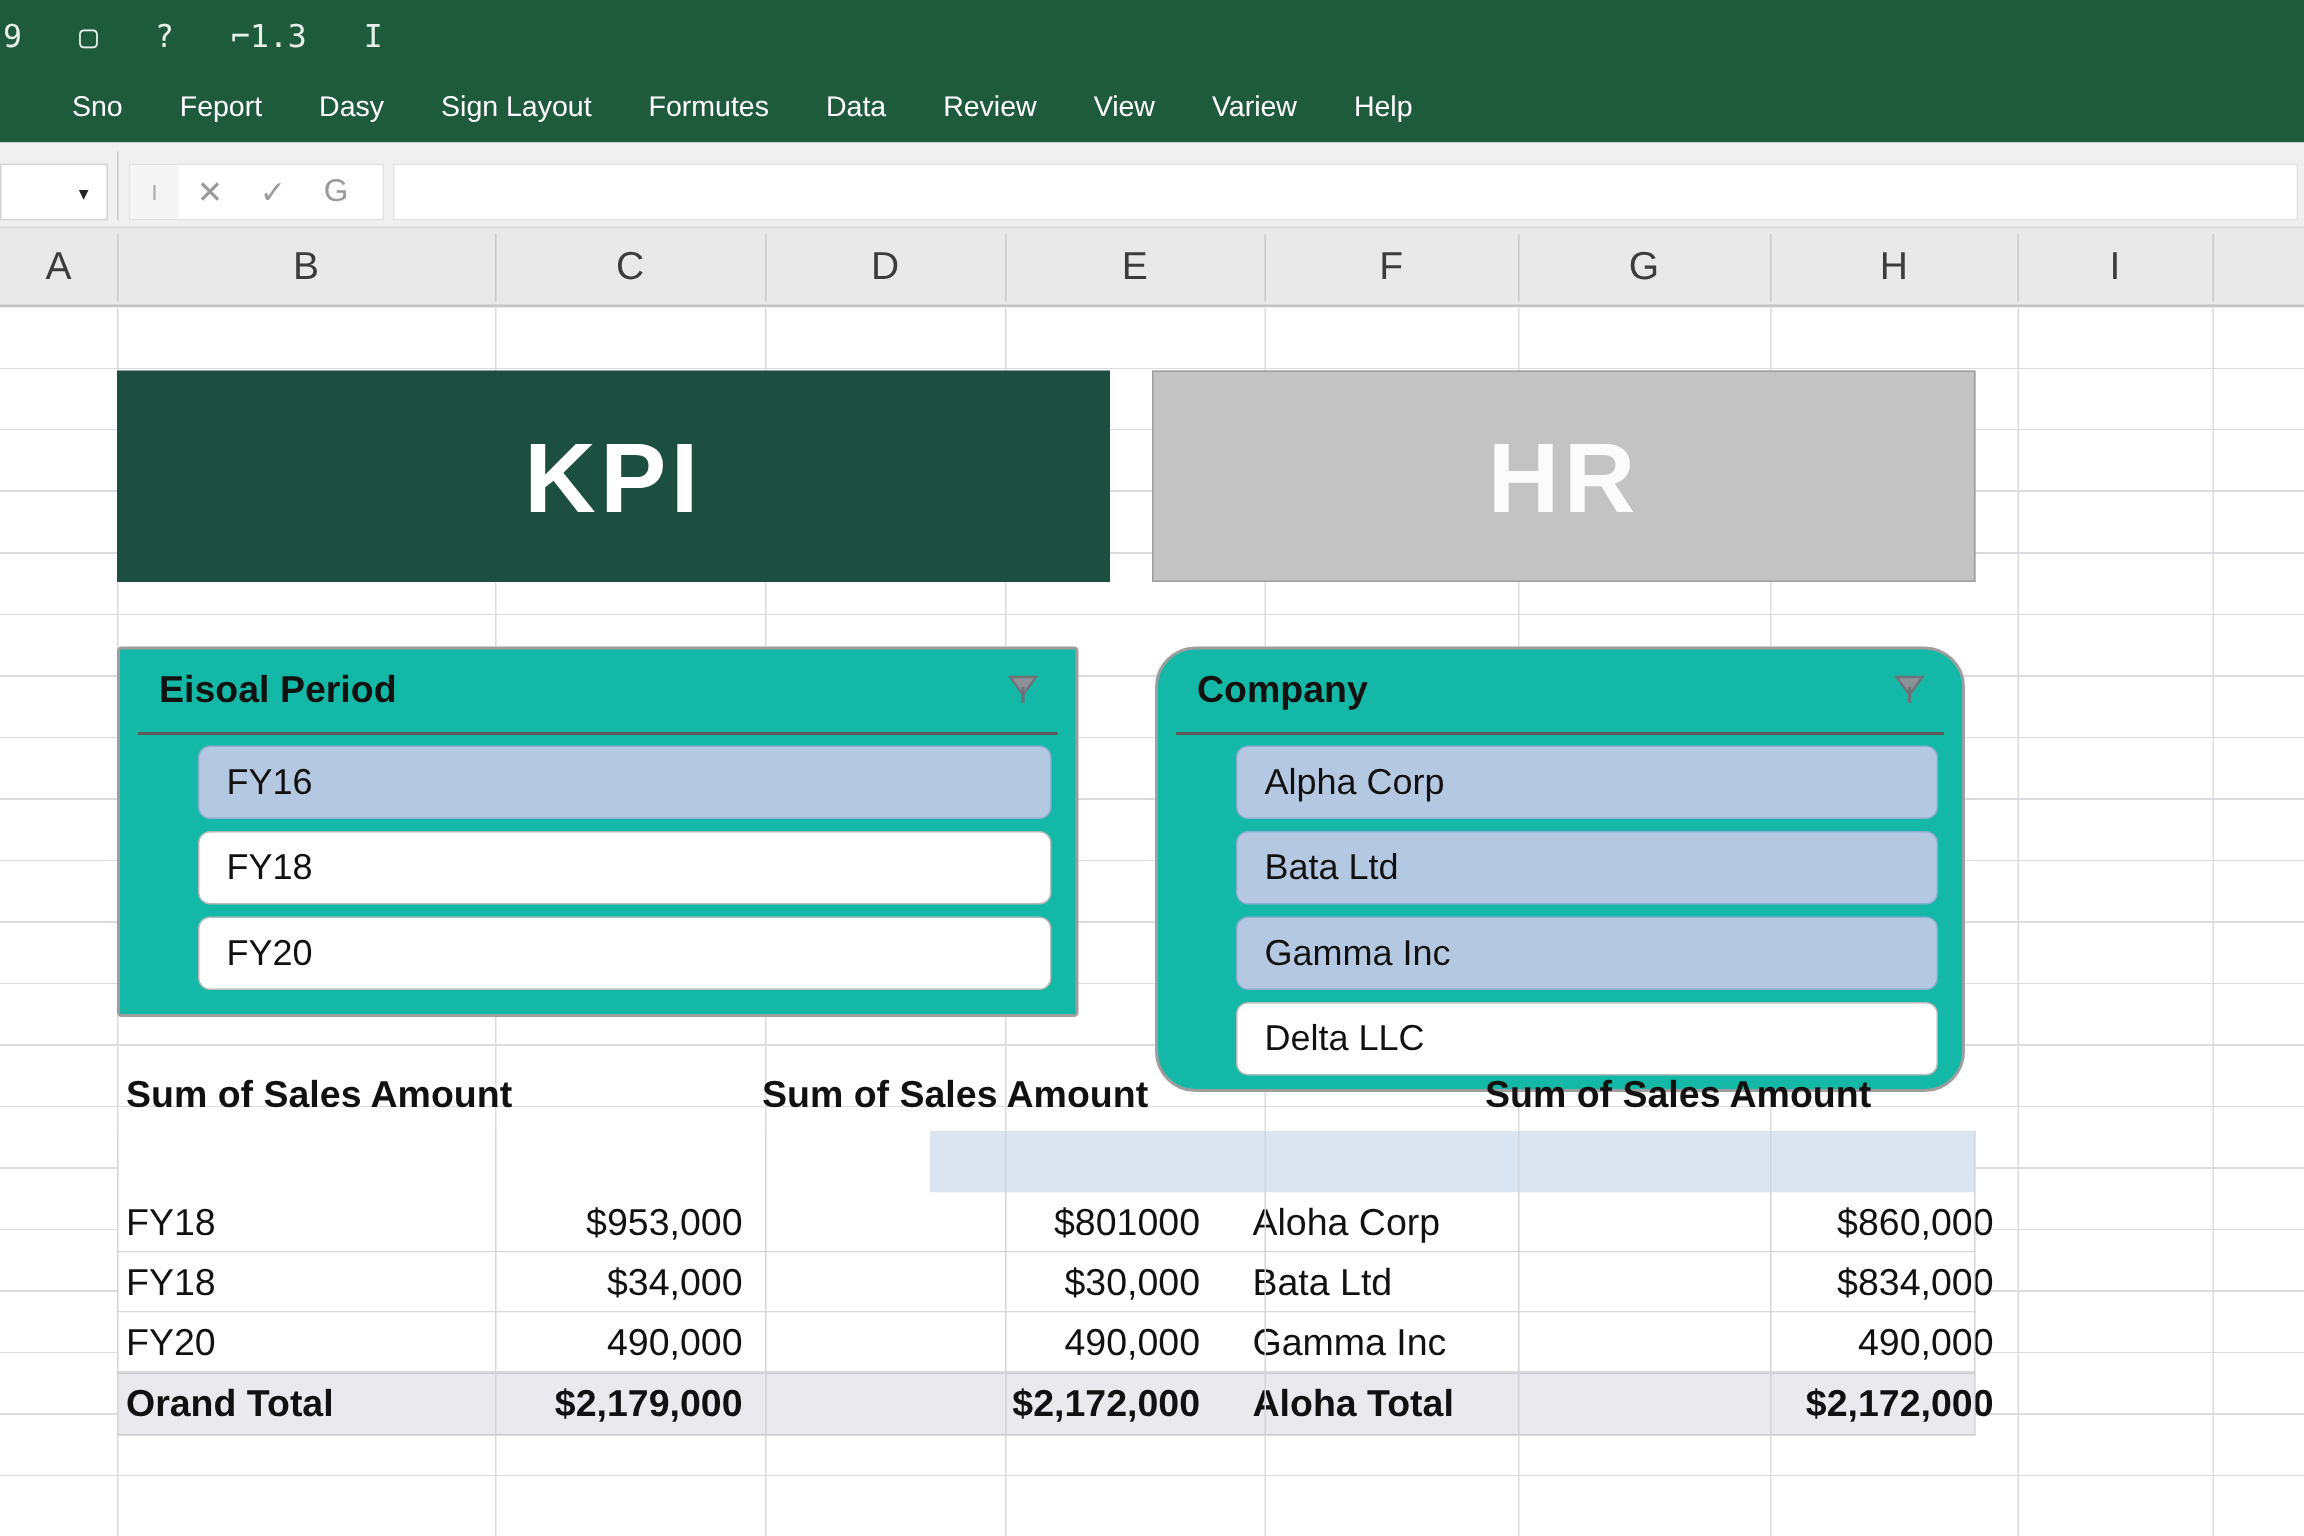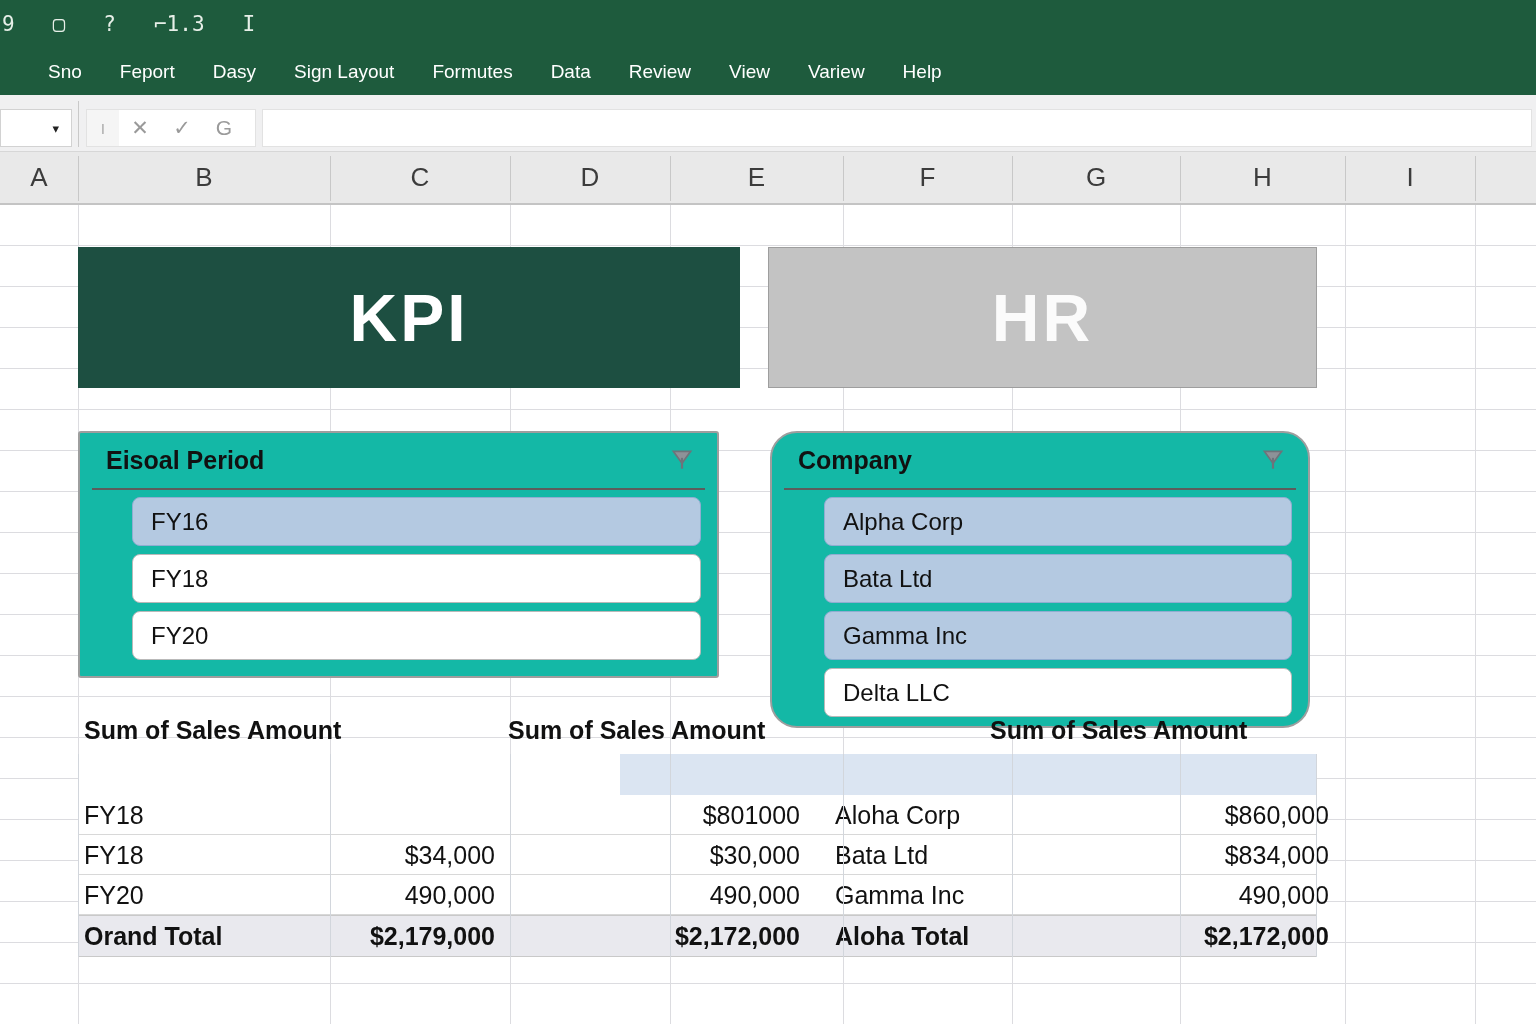--- a/index.html
+++ b/index.html
@@ -198,20 +198,21 @@
   </div>
 
   <div class="abs ph-bg-white"></div>
   <div class="abs ph-band"></div>
   <div class="abs pivot-h ph1">Sum of Sales Amount</div>
   <div class="abs pivot-h ph2">Sum of Sales Amount</div>
   <div class="abs pivot-h ph3">Sum of Sales Amount</div>
 
   <div class="abs prow pr1">
     <span class="pcell cell-b">FY18</span>
+    <span class="pcell cell-c">$953,000</span>
     <span class="pcell cell-e">$801000</span>
     <span class="pcell cell-f">Aloha Corp</span>
     <span class="pcell cell-h">$860,000</span>
   </div>
   <div class="abs prow pr2">
     <span class="pcell cell-b">FY18</span>
     <span class="pcell cell-c">$34,000</span>
     <span class="pcell cell-e">$30,000</span>
     <span class="pcell cell-f">Bata Ltd</span>
     <span class="pcell cell-h">$834,000</span>

